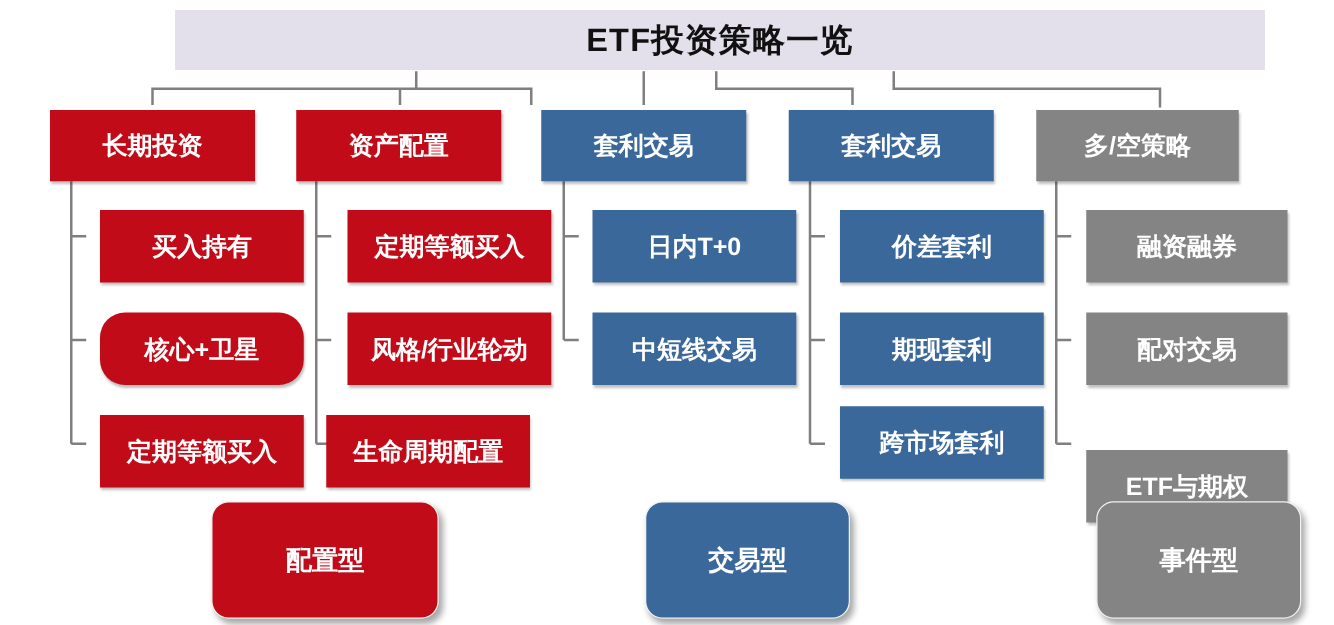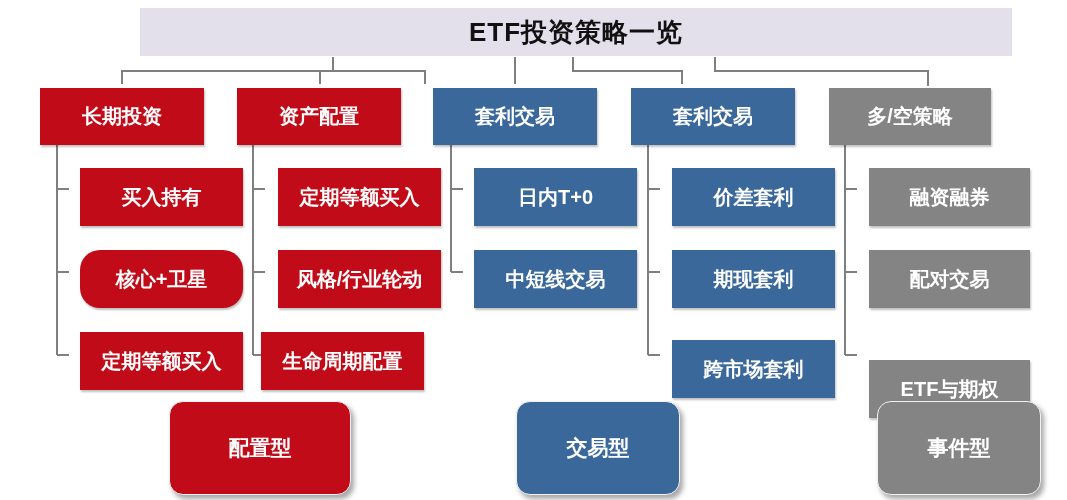--- a/index.html
+++ b/index.html
@@ -113,21 +113,21 @@
   <div class="box child red" style="left:278px;top:250px;">风格/行业轮动</div>
   <div class="box child red" style="left:261px;top:332px;">生命周期配置</div>
 
   <div class="box header blue" style="left:433px;width:164px;">套利交易</div>
   <div class="box child blue" style="left:474px;top:168px;">日内T+0</div>
   <div class="box child blue" style="left:474px;top:250px;">中短线交易</div>
 
   <div class="box header blue" style="left:631px;width:164px;">套利交易</div>
   <div class="box child blue" style="left:672px;top:168px;">价差套利</div>
   <div class="box child blue" style="left:672px;top:250px;">期现套利</div>
-  <div class="box child blue" style="left:672px;top:340px;">跨市场套利</div>
+  <div class="box child blue" style="left:672px;top:325px;">跨市场套利</div>
 
   <div class="box header gray" style="left:829px;width:162px;">多/空策略</div>
   <div class="box child gray" style="left:869px;top:168px;width:161px;">融资融券</div>
   <div class="box child gray" style="left:869px;top:250px;width:161px;">配对交易</div>
   <div class="box child gray" style="left:869px;top:332px;width:161px;margin-top:28px;">ETF与期权</div>
 
   <div class="badge red" style="left:169px;width:180px;">配置型</div>
   <div class="badge blue" style="left:516px;width:162px;">交易型</div>
   <div class="badge gray" style="left:877px;width:162px;">事件型</div>
 

